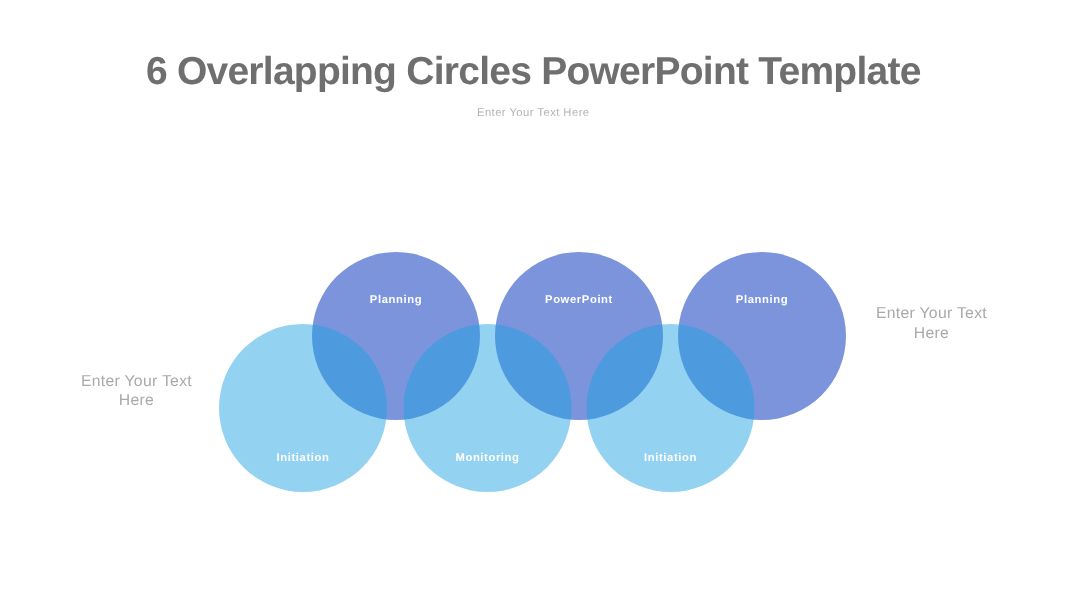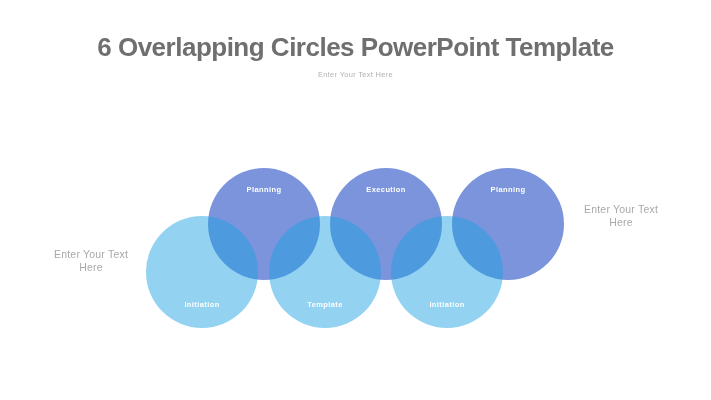--- a/index.html
+++ b/index.html
@@ -52,21 +52,21 @@
     position:absolute;
     left:0;width:112px;
     text-align:center;
     font-size:7.5px;
     font-weight:700;
     letter-spacing:0.4px;
     color:#FFFFFF;
   }
   
   .row-top{ background:#7C94DC; }
-  .row-top .label{ top:17px; }
+  .row-top .label{ top:27px; }
   
   .row-bottom{ background:rgba(30,160,225,0.48); }
   .row-bottom .label{ top:64px;margin-top:20px; }
 
   .c-top1{ left:208px; top:168px; }
   .c-top2{ left:330px; top:168px; }
   .c-top3{ left:452px; top:168px; }
   .c-bot1{ left:146px; top:216px; }
   .c-bot2{ left:269px; top:216px; }
   .c-bot3{ left:391px; top:216px; }
@@ -83,31 +83,31 @@
   <div class="side-text left">Enter Your Text Here</div>
 
   <div class="side-text right">Enter Your Text Here</div>
 
   <div class="diagram">
 
     <div class="circle row-top c-top1">
       <span class="label">Planning</span>
     </div>
     <div class="circle row-top c-top2">
-      <span class="label">Execution</span>
+      <span class="label">PowerPoint</span>
     </div>
     <div class="circle row-top c-top3">
       <span class="label">Planning</span>
     </div>
 
     <div class="circle row-bottom c-bot1">
       <span class="label">Initiation</span>
     </div>
     <div class="circle row-bottom c-bot2">
-      <span class="label">Template</span>
+      <span class="label">Monitoring</span>
     </div>
     <div class="circle row-bottom c-bot3">
       <span class="label">Initiation</span>
     </div>
 
   </div>
 
 </div>
 
 </body></html>

